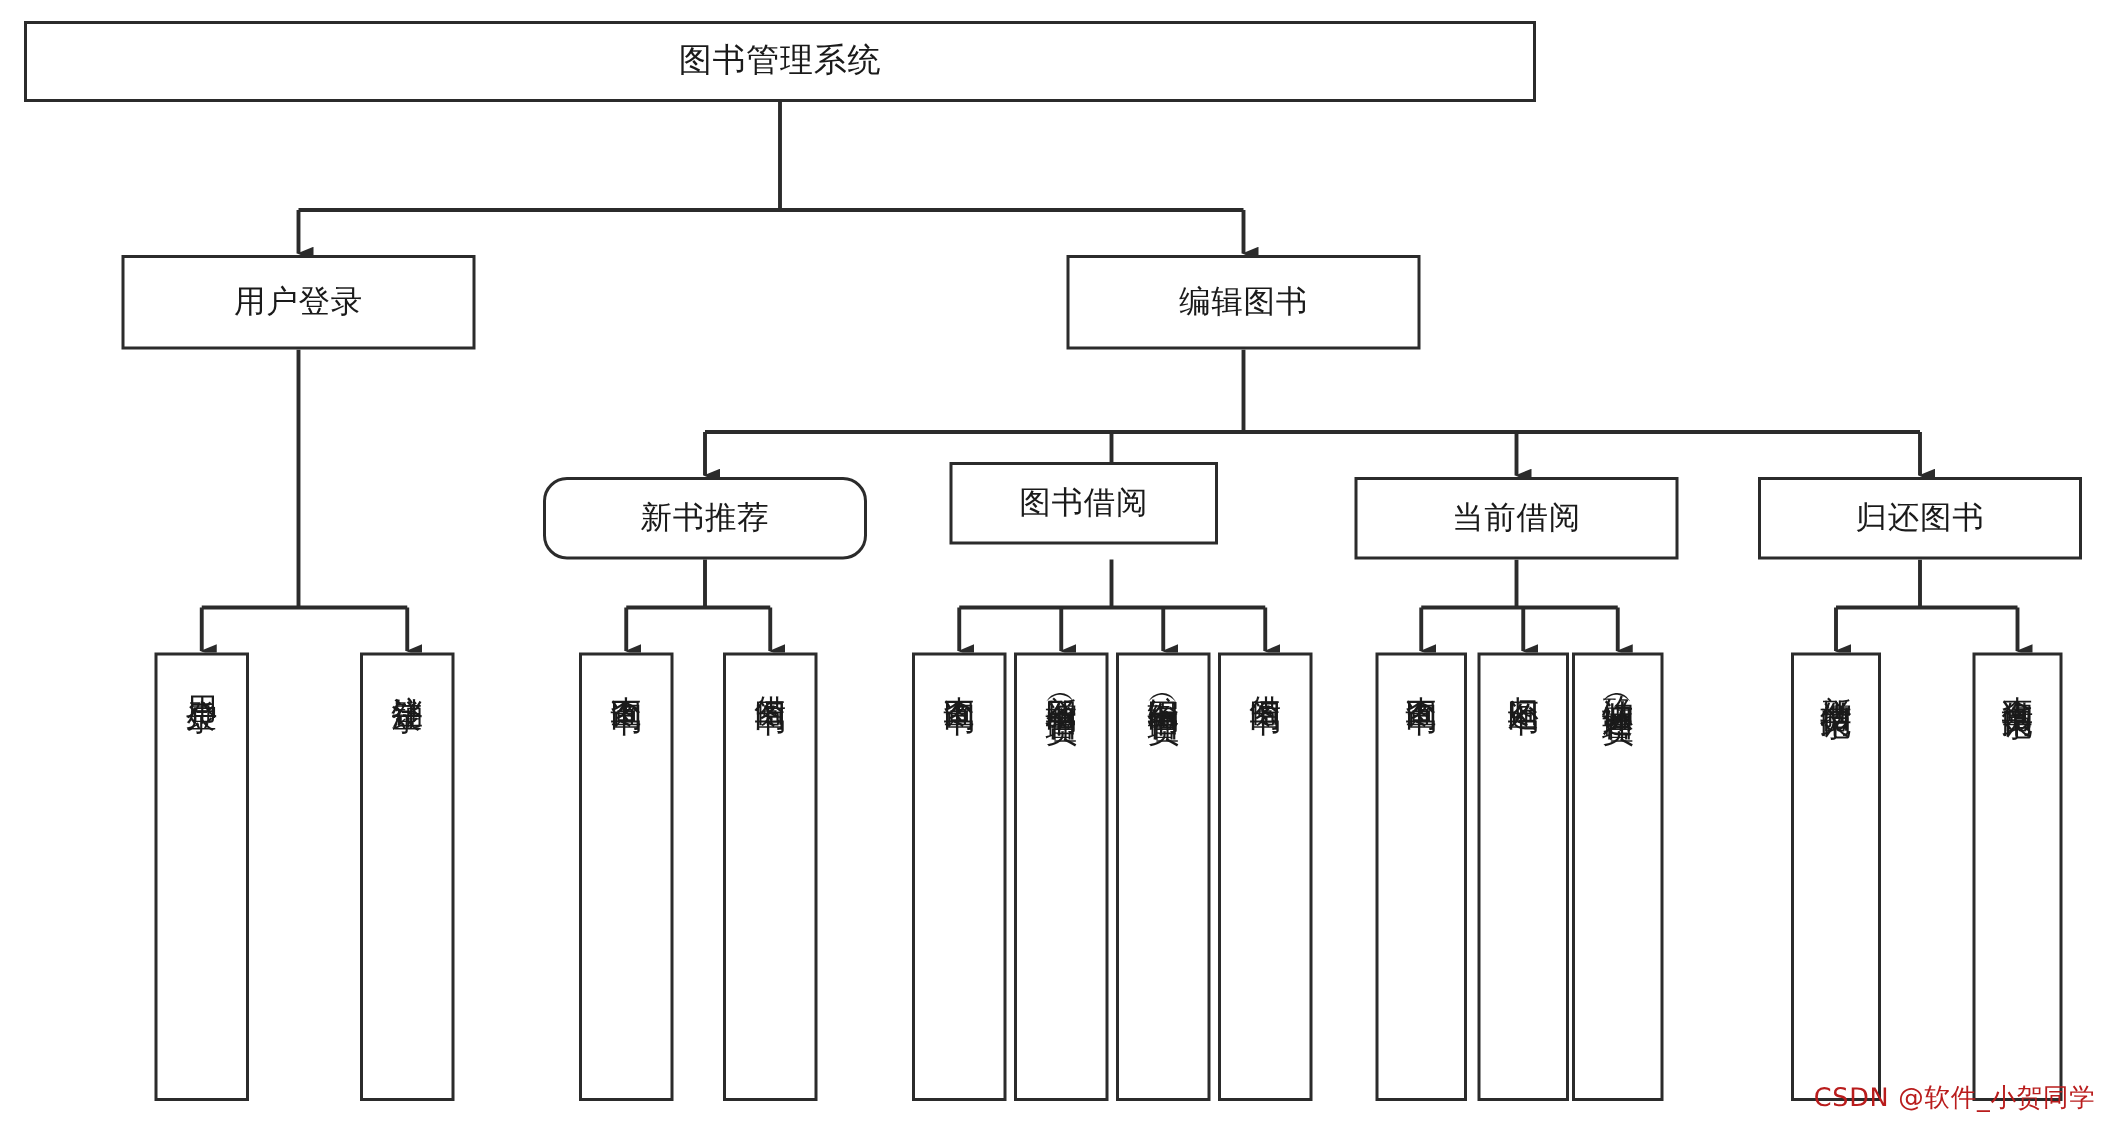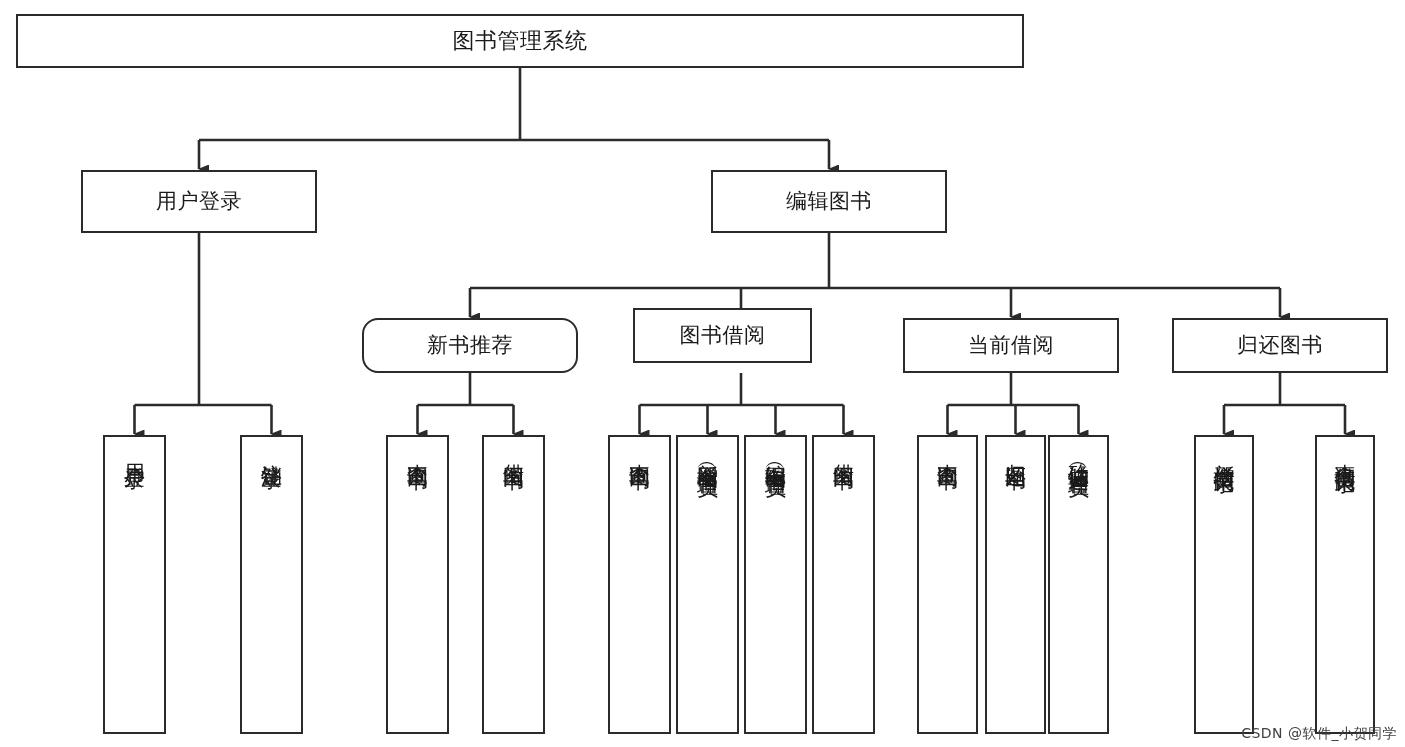--- a/index.html
+++ b/index.html
@@ -62,22 +62,22 @@
     text-orientation: upright;
     font-size: 21px;
     line-height: 1.05;
     letter-spacing: 2px;
     white-space: nowrap;
   }
   #watermark {
     position: absolute;
     right: 8px;
     bottom: 4px;
-    font-size: 14px;
-    color: #404040;
+    font-size: 17px;
+    color: #b91c1c;
     letter-spacing: 0.5px;
     white-space: nowrap;
     font-family: "DejaVu Sans", "Liberation Sans", sans-serif;
   }
 </style>
 </head>
 <body>
 
 <div id="diagram-root">
 

